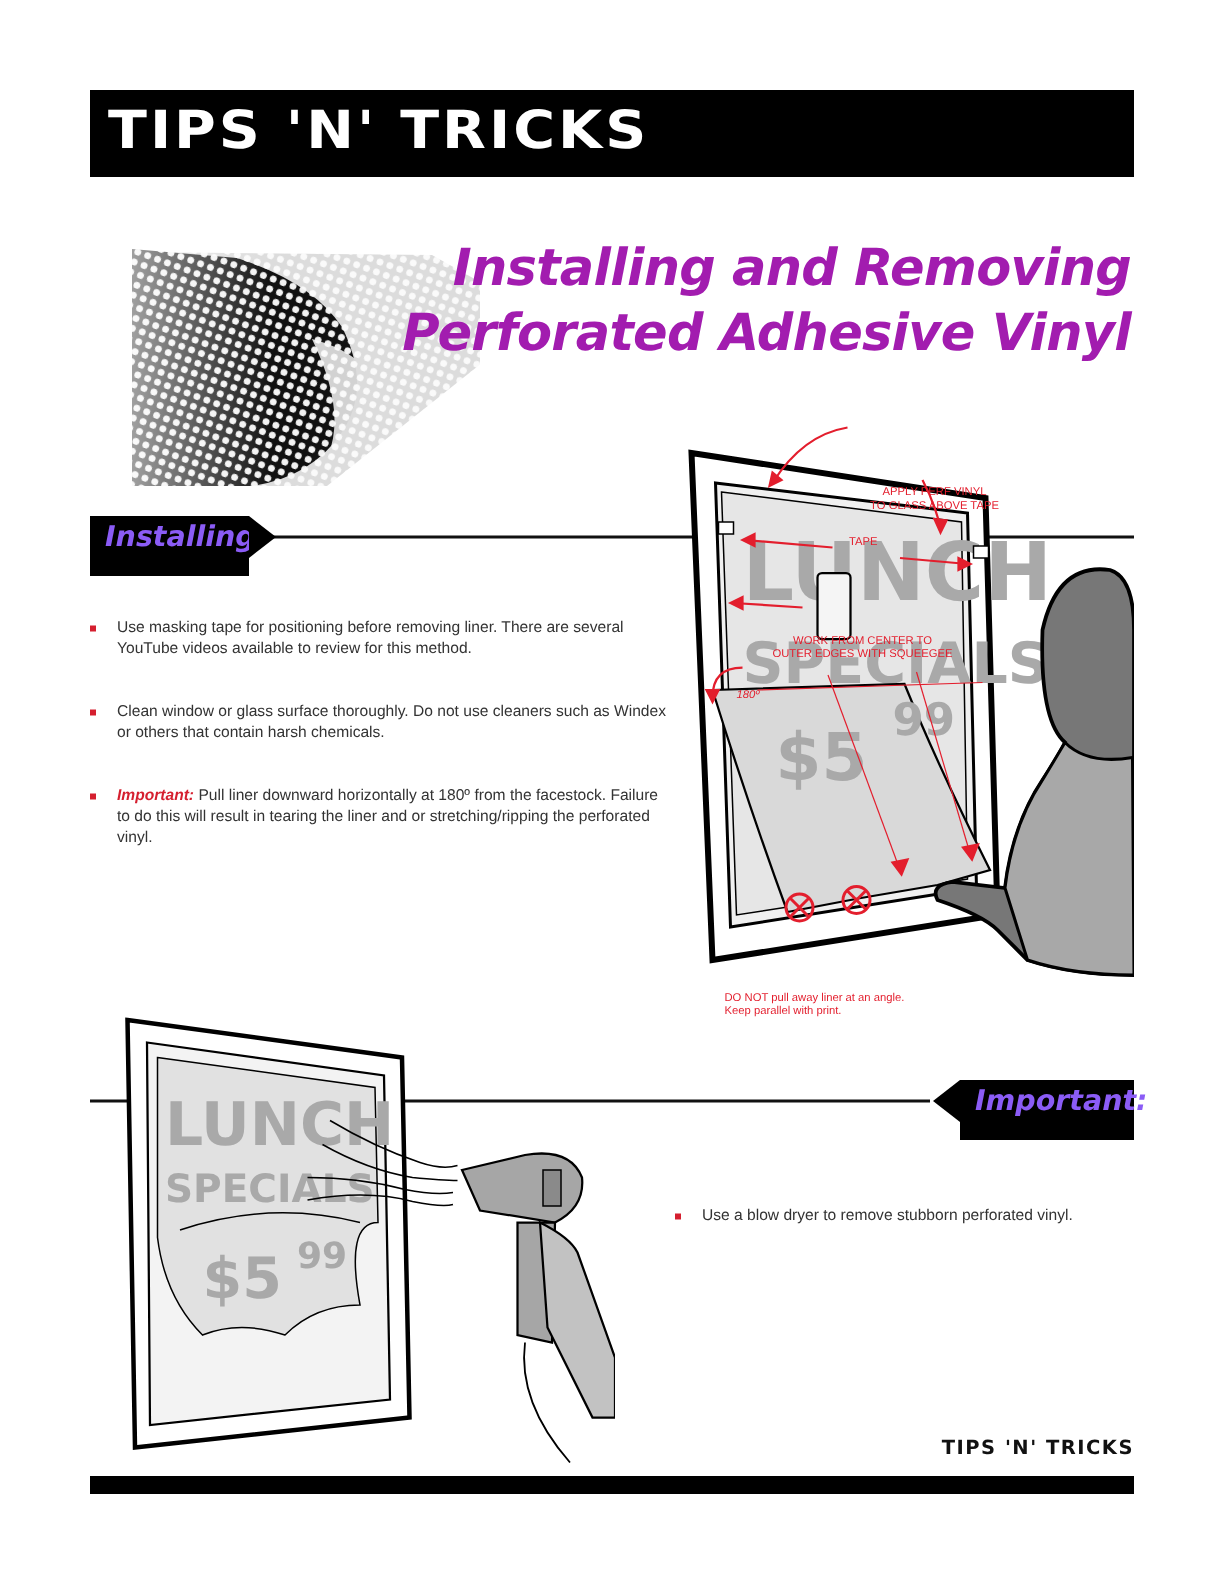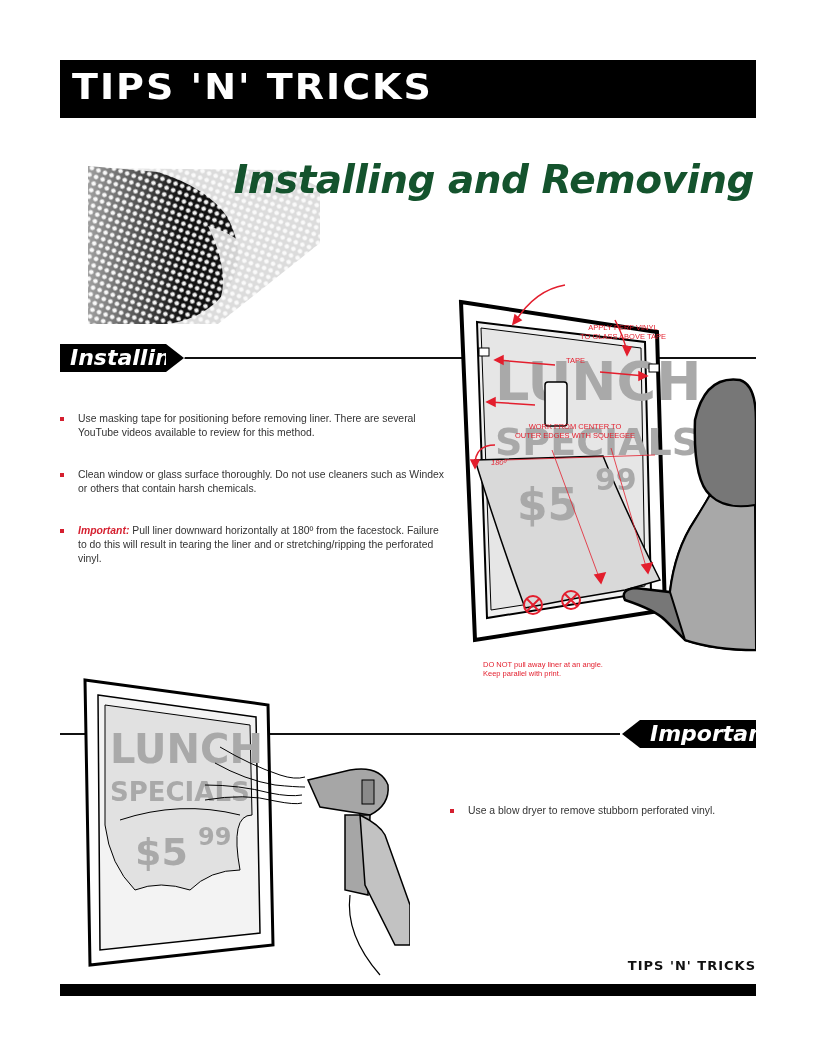--- a/index.html
+++ b/index.html
@@ -8,30 +8,30 @@
   .abs { position: absolute; }
 
   
   .banner { left: 60px; top: 60px; width: 696px; height: 58px; background: #000; }
   .banner-title { left: 72px; top: 64px; color: #fff; font-family: "DejaVu Sans", sans-serif;
                   font-weight: bold; font-size: 38px; letter-spacing: 2px; line-height: 50px;
                   transform: scaleY(0.92); transform-origin: left top; }
 
   
   .main-title { right: 62px; top: 158px; text-align: right; font-family: "DejaVu Sans", sans-serif;
-                font-style: italic; font-weight: 600; font-size: 39px; line-height: 43px; color: #14532d;
+                font-style: italic; font-weight: 600; font-size: 34px; line-height: 43px; color: #a21caf;
                 letter-spacing: -0.5px; }
 
   
   .photo { left: 88px; top: 148px; width: 232px; height: 176px; }
 
   
   .tag-line { height: 2px; background: #111; }
-  .tag { height: 28px; background: #000; color: #ffffff; font-style: italic; font-weight: bold;
-         font-size: 22px; line-height: 28px; }
+  .tag { height: 40px; background: #000; color: #8b5cf6; font-style: italic; font-weight: bold;
+         font-size: 19px; line-height: 28px; }
 
   
   .bullets { list-style: none; margin: 0; padding: 0; font-family: "Liberation Sans", sans-serif;
              font-size: 10.4px; line-height: 14px; color: #333; }
   .bullets li { position: relative; padding-left: 22px; }
   .bullets li::before { content: ""; position: absolute; left: 4px; top: 5px; width: 4px; height: 4px;
                         background: #d51f2f; }
   .important { color: #d51f2f; font-style: italic; font-weight: bold; }
 
   .annot { color: #e31e2d; font-family: "Liberation Sans", sans-serif; font-size: 7.5px;
@@ -63,20 +63,21 @@
     </linearGradient>
   </defs>
   <polygon points="0,20 200,22 232,40 232,95 130,176 0,176" fill="url(#dotsLight)"></polygon>
   <path d="M0,18 L70,24 Q120,40 140,70 Q160,110 140,140 Q120,170 80,176 L0,176 Z" fill="url(#dotsDark)"></path>
   <path d="M120,78 Q165,90 165,125 Q160,160 120,172 Q150,140 120,78 Z" fill="url(#dotsLight)" opacity="0.95"></path>
   <rect width="232" height="176" fill="url(#fade)"></rect>
 </svg>
 
 <div class="abs main-title">
   <div>Installing and Removing</div>
+  <div>Perforated Adhesive Vinyl</div>
 </div>
 
 <div class="abs tag-line" style="left:170px; top:357px; width:586px;"></div>
 <div class="abs tag" style="left:60px; top:344px; width:96px; padding-left:10px;">
   <span>Installing:</span>
 </div>
 <div class="abs" style="left:166px; top:344px; width:0; height:0; border-top:14px solid transparent; border-bottom:14px solid transparent; border-left:18px solid #000;"></div>
 
 <ul class="abs bullets" style="left:56px; top:412px; width:390px;">
   <li style="margin-bottom:28px;"><span>Use masking tape for positioning before removing liner.  There are several YouTube videos available to review for this method.</span></li>

